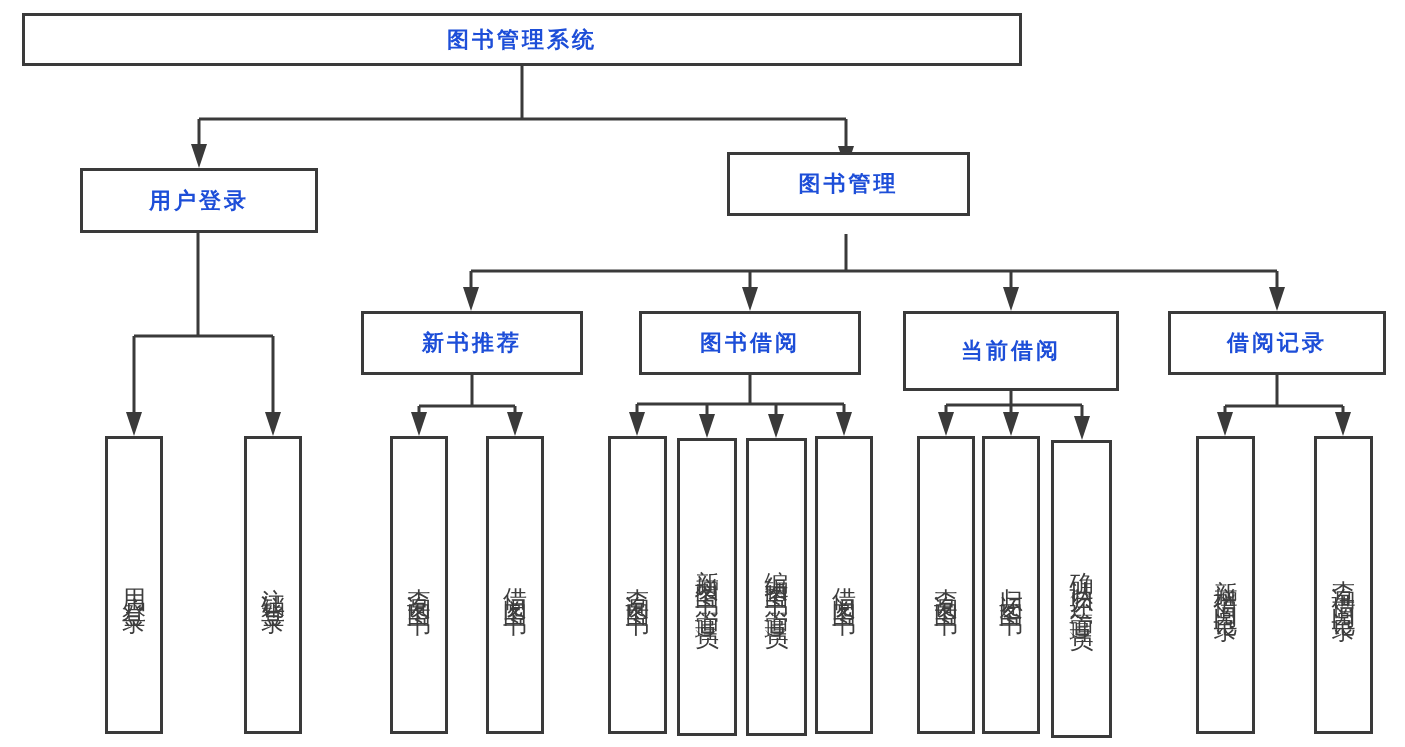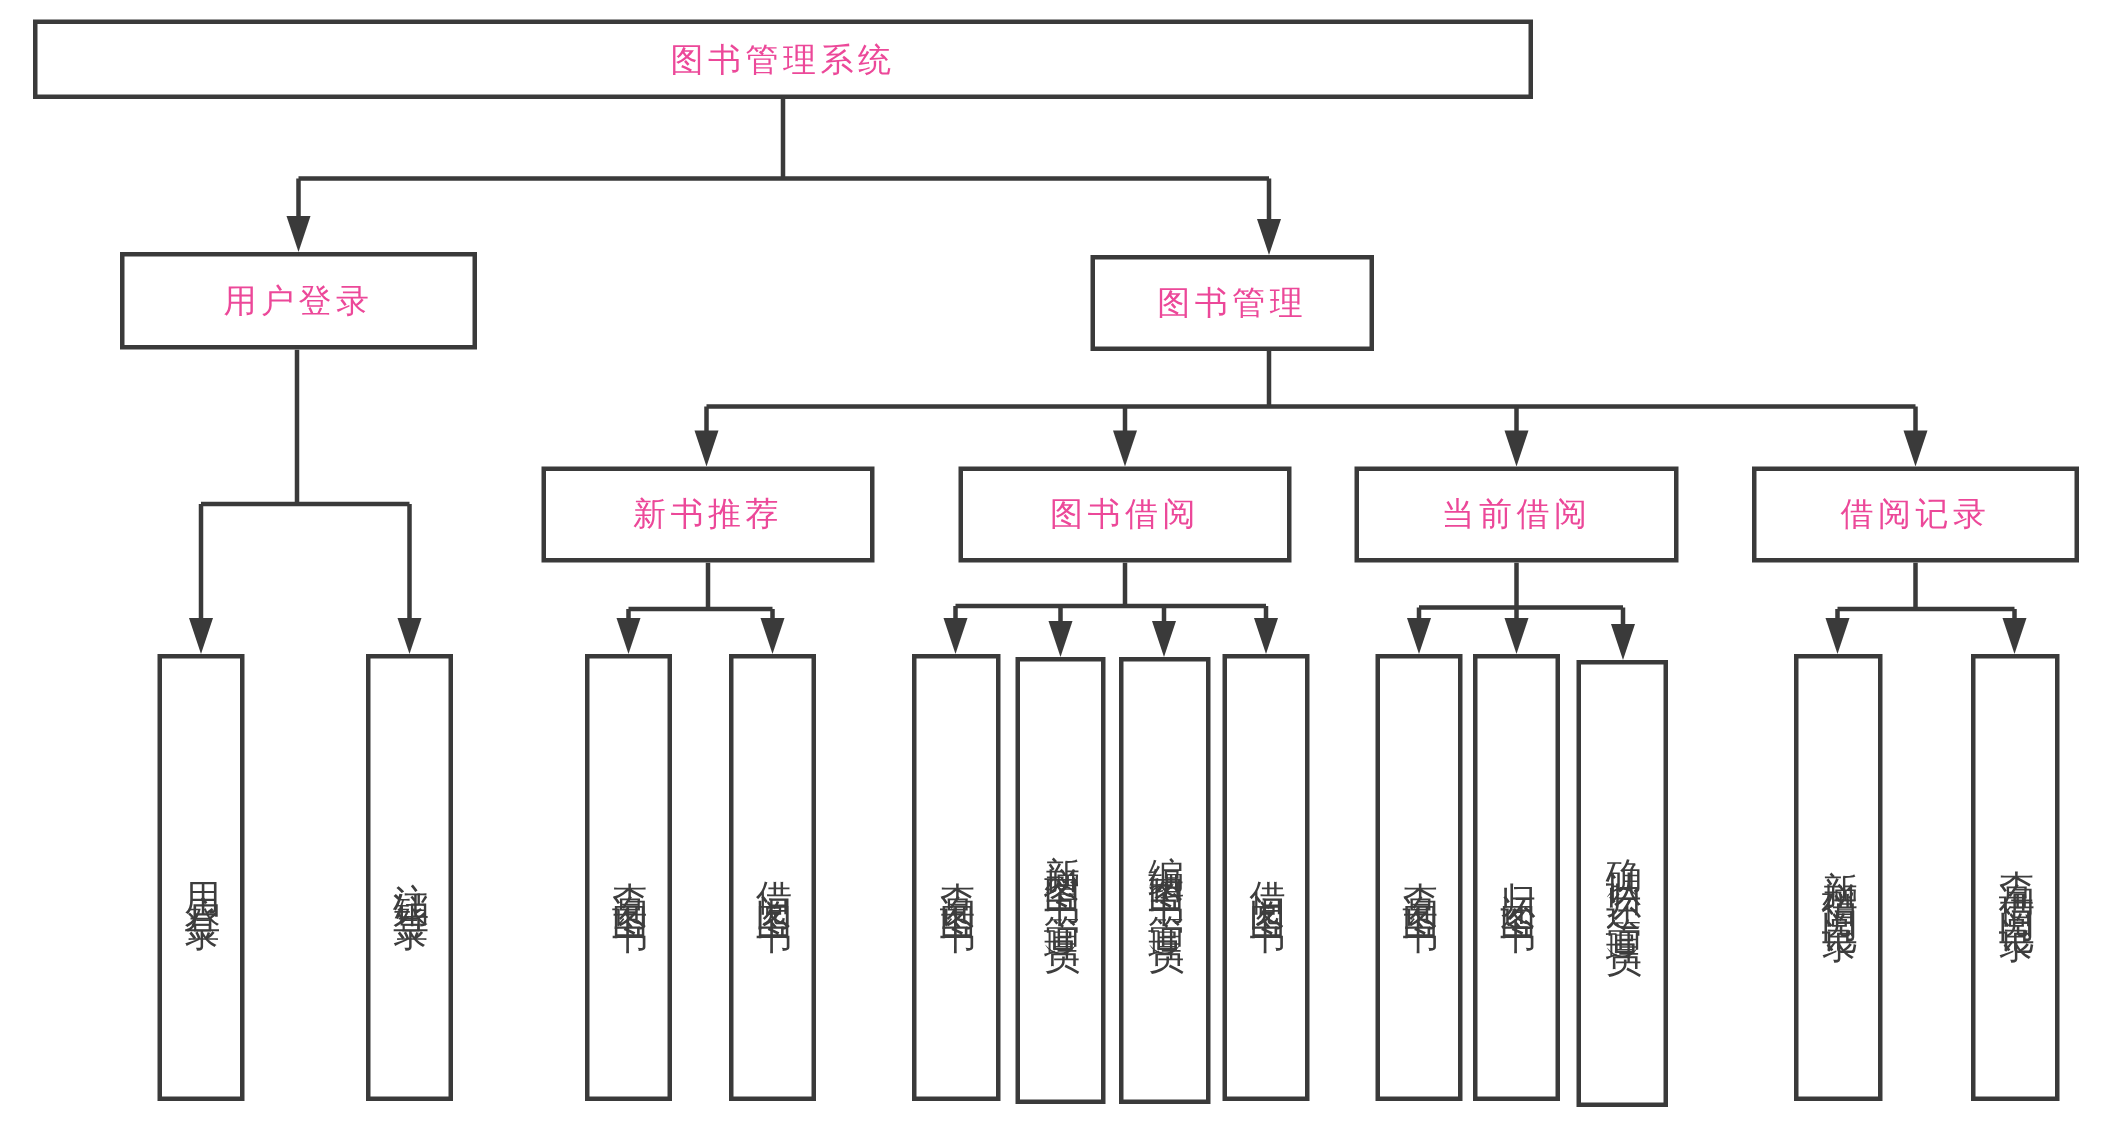--- a/index.html
+++ b/index.html
@@ -5,21 +5,21 @@
   html,body{margin:0;padding:0;background:#ffffff;}
   .canvas{
     position:relative;width:1405px;height:747px;background:#ffffff;
     overflow:hidden;font-family:"Liberation Sans",sans-serif;
   }
   .wires{position:absolute;left:0;top:0;z-index:0;}
   .hbox{
     position:absolute;z-index:1;box-sizing:border-box;background:#ffffff;
     border:3px solid #3a3a3a;display:flex;align-items:center;justify-content:center;
   }
-  .htext{font-size:22px;letter-spacing:3px;color:#ec4899;white-space:nowrap;}
+  .htext{font-size:22px;letter-spacing:3px;color:#1d4ed8;white-space:nowrap;font-weight:bold;}
   .vbox{
     position:absolute;z-index:1;box-sizing:border-box;background:#ffffff;
     border:3px solid #3a3a3a;display:flex;align-items:center;justify-content:center;
   }
   .vtext{
     writing-mode:vertical-rl;text-orientation:mixed;
     font-size:24px;letter-spacing:8px;line-height:1;color:#3d3d3d;
   }
   .watermark{
     position:absolute;right:10px;bottom:7px;z-index:2;
@@ -73,31 +73,31 @@
     </g>
   </svg>
 
   <div class="hbox" style="left:22px;top:13px;width:1000px;height:53px">
     <span class="htext">图书管理系统</span>
   </div>
 
   <div class="hbox" style="left:80px;top:168px;width:238px;height:65px">
     <span class="htext">用户登录</span>
   </div>
-  <div class="hbox" style="left:727px;top:170px;width:189px;height:64px">
+  <div class="hbox" style="left:727px;top:152px;width:243px;height:64px">
     <span class="htext">图书管理</span>
   </div>
 
   <div class="hbox" style="left:639px;top:311px;width:222px;height:64px">
     <span class="htext">图书借阅</span>
   </div>
   <div class="hbox" style="left:361px;top:311px;width:222px;height:64px">
     <span class="htext">新书推荐</span>
   </div>
-  <div class="hbox" style="left:903px;top:311px;width:216px;height:64px">
+  <div class="hbox" style="left:903px;top:311px;width:216px;height:80px">
     <span class="htext">当前借阅</span>
   </div>
   <div class="hbox" style="left:1168px;top:311px;width:218px;height:64px">
     <span class="htext">借阅记录</span>
   </div>
 
   <div class="vbox" style="left:105px;top:436px;width:58px;height:298px">
     <span class="vtext">用户登录</span>
   </div>
   <div class="vbox" style="left:244px;top:436px;width:58px;height:298px">

